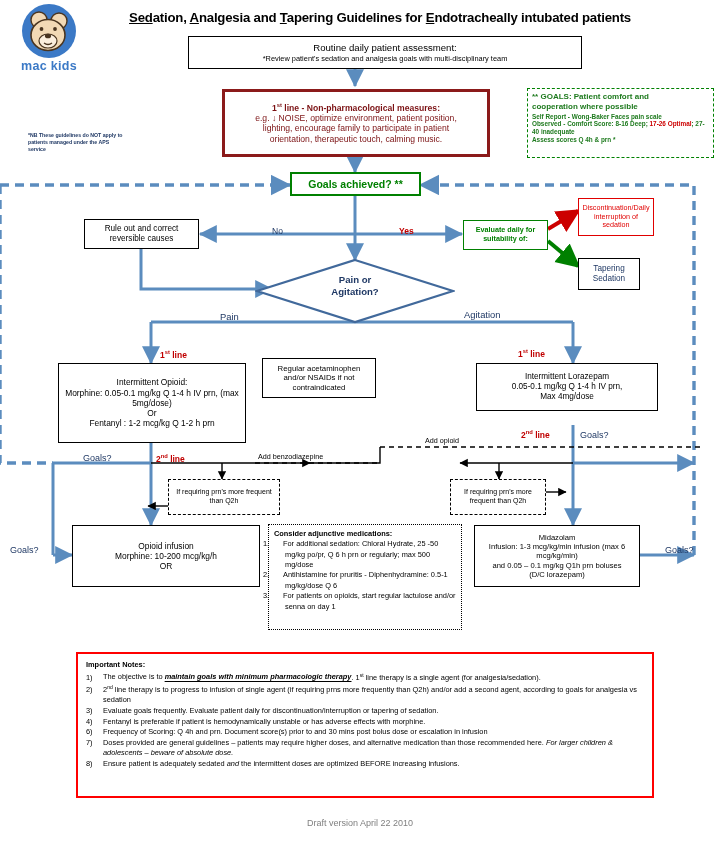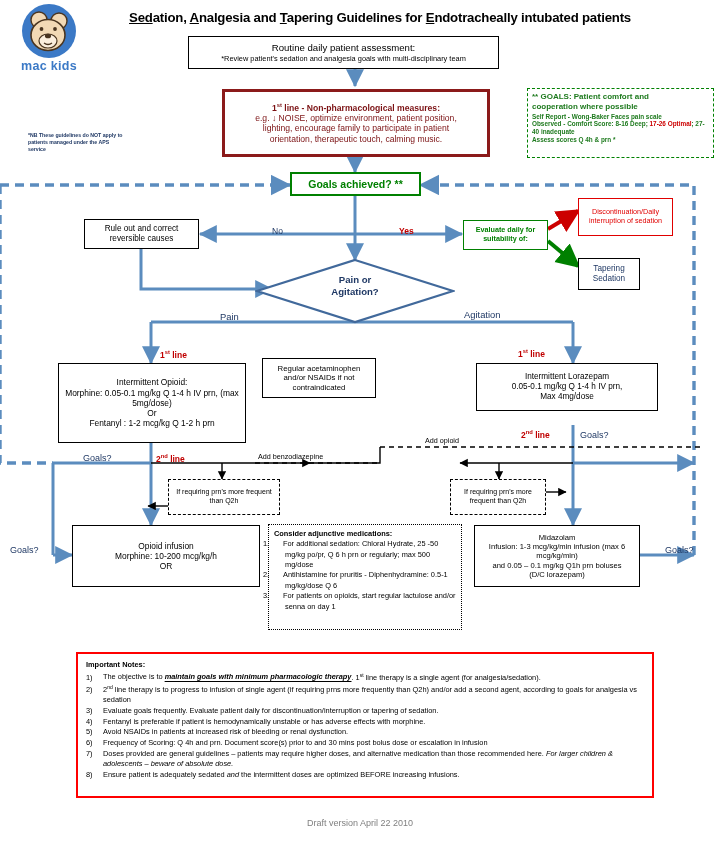--- a/index.html
+++ b/index.html
@@ -181,21 +181,21 @@
         <path d="M22,39 q4,3 8,0" stroke="#4a3520" stroke-width="1.3" fill="none"></path>
       </svg>
     </div>
     <div class="logo-word">mac kids</div>
   </div>
 
   <div class="abs title">
     <span><u>Sed</u>ation, <u>A</u>nalgesia and <u>T</u>apering Guidelines for <u>E</u>ndotracheally intubated patients</span>
   </div>
 
-  <div class="abs box" style="left:188px;top:36px;width:311px;height:33px;flex-direction:column;">
+  <div class="abs box" style="left:188px;top:36px;width:394px;height:33px;flex-direction:column;">
     <div style="font-size:9.6px;">Routine daily patient assessment:</div>
     <div style="font-size:7.4px;margin-top:1px;">*Review patient's sedation and analgesia goals with multi-disciplinary team</div>
   </div>
 
   <div class="abs box box-redthick" style="left:222px;top:89px;width:268px;height:68px;flex-direction:column;color:#7b1113;font-size:8.6px;">
     <div style="font-weight:bold;">
       <span>1</span><sup>st</sup><span> line - Non-pharmacological measures:</span>
     </div>
     <div>e.g. ↓ NOISE, optimize environment, patient position,</div>
     <div>lighting, encourage family to participate in patient</div>
@@ -219,21 +219,21 @@
   </div>
 
   <div class="abs box" style="left:84px;top:219px;width:115px;height:30px;font-size:8.2px;">
     <span>Rule out and correct reversible causes</span>
   </div>
 
   <div class="abs box box-greenthin" style="left:463px;top:220px;width:85px;height:30px;font-size:7.2px;font-weight:bold;">
     <span>Evaluate daily for suitability of:</span>
   </div>
 
-  <div class="abs box box-red" style="left:578px;top:198px;width:95px;height:38px;font-size:7.2px;">
+  <div class="abs box box-red" style="left:578px;top:198px;width:76px;height:38px;font-size:7.2px;">
     <span>Discontinuation/Daily interruption of sedation</span>
   </div>
 
   <div class="abs box" style="left:578px;top:258px;width:62px;height:32px;font-size:8.2px;color:#1f3864;">
     <span>Tapering Sedation</span>
   </div>
 
   <svg class="abs" style="left:255px;top:258px;width:200px;height:66px;" viewBox="0 0 200 66">
     <polygon points="100,2 198,33 100,64 2,33" fill="#ffffff" stroke="#41699b" stroke-width="2.2"></polygon>
   </svg>
@@ -308,21 +308,20 @@
     <div>(D/C lorazepam)</div>
   </div>
 
   <div class="abs box-redframe notes" style="left:76px;top:652px;width:578px;height:146px;background:#fff;">
     <div class="hdr">Important Notes:</div>
     <ol>
       <li><span class="num">1)</span><span>The objective is to </span><span class="uu">maintain goals with minimum pharmacologic therapy</span><span>. 1<sup>st</sup> line therapy is a single agent (for analgesia/sedation).</span></li>
       <li><span class="num">2)</span><span>2<sup>nd</sup> line therapy is to progress to infusion of single agent (if requiring prns more frequently than Q2h) and/or add a second agent, according to goals for analgesia vs sedation</span></li>
       <li><span class="num">3)</span><span>Evaluate goals frequently. Evaluate patient daily for discontinuation/interruption or tapering of sedation.</span></li>
       <li><span class="num">4)</span><span>Fentanyl is preferable if patient is hemodynamically unstable or has adverse effects with morphine.</span></li>
-      <li><span class="num">5)</span><span>Avoid NSAIDs in patients at increased risk of bleeding or renal dysfunction.</span></li>
       <li><span class="num">6)</span><span>Frequency of Scoring: Q 4h and prn. Document score(s) prior to and 30 mins post bolus dose or escalation in infusion</span></li>
       <li><span class="num">7)</span><span>Doses provided are general guidelines – patients may require higher doses, and alternative medication than those recommended here. </span><em>For larger children &amp; adolescents – beware of absolute dose.</em></li>
       <li><span class="num">8)</span><span>Ensure patient is adequately sedated </span><em>and</em><span> the intermittent doses are optimized BEFORE increasing infusions.</span></li>
     </ol>
   </div>
 
   <div class="abs footer">Draft version April 22 2010</div>
 
 </div>
 

